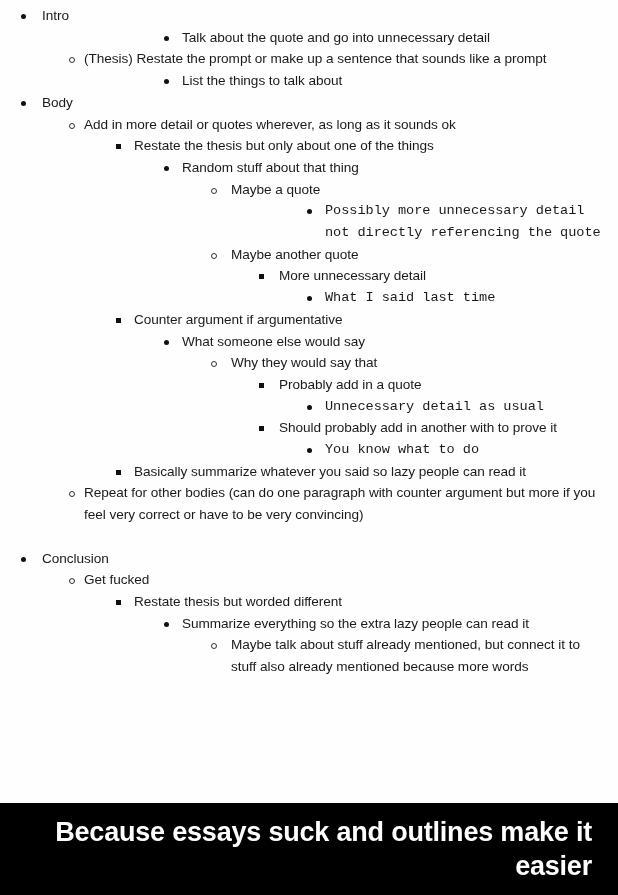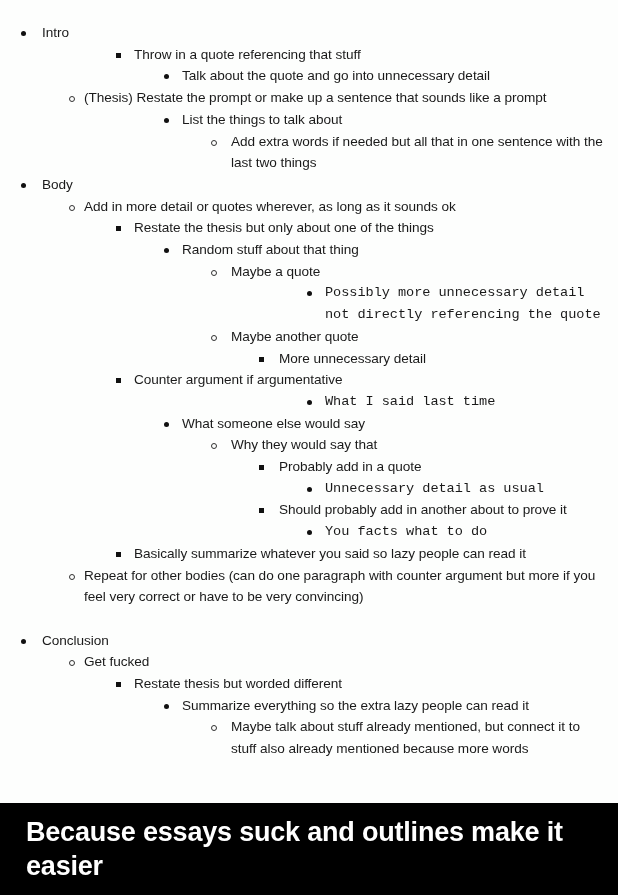--- a/index.html
+++ b/index.html
@@ -19,21 +19,21 @@
     width: 618px;
     height: 895px;
     background: #fdfefd;
     display: flex;
     flex-direction: column;
   }
   #outline {
     position: relative;
     flex: 0 0 803px;
     height: 803px;
-    padding-top: 22px;
+    padding-top: 5px;
     box-sizing: border-box;
     overflow: hidden;
     border-radius: 28px;
   }
   .row {
     position: relative;
     display: block;
     color: #1a1a1a;
     font-size: 13.6px;
     line-height: 21.7px;
@@ -100,21 +100,21 @@
 
   .txt { padding-right: 10px; }
   .spacer { height: 21.7px; }
 
   #caption-bar {
     flex: 1 1 auto;
     background: #000000;
     display: flex;
     align-items: center;
     justify-content: center;
-    text-align: left;
+    text-align: right;
   }
   #caption-text {
     color: #ffffff;
     font-family: "Liberation Sans", sans-serif;
     font-size: 27px;
     font-weight: bold;
     line-height: 34px;
     letter-spacing: -0.2px;
     padding: 0 26px;
     margin: 0;
@@ -123,40 +123,32 @@
 </head>
 <body>
 
 <div id="page">
 
   <div id="outline">
       <div class="row lv1 bul-disc">
         <span class="marker"></span>
         <span class="txt">Intro</span>
       </div>
-      <div class="row lv3 bul-square">
-        <span class="marker"></span>
-        <span class="txt">Throw in a quote referencing that stuff</span>
-      </div>
       <div class="row lv4 bul-disc">
         <span class="marker"></span>
         <span class="txt">Talk about the quote and go into unnecessary detail</span>
       </div>
       <div class="row lv2 bul-circle">
         <span class="marker"></span>
         <span class="txt">(Thesis) Restate the prompt or make up a sentence that sounds like a prompt</span>
       </div>
       <div class="row lv4 bul-disc">
         <span class="marker"></span>
         <span class="txt">List the things to talk about</span>
       </div>
-      <div class="row lv5 bul-circle">
-        <span class="marker"></span>
-        <span class="txt">Add extra words if needed but all that in one sentence with the last two things</span>
-      </div>
       <div class="row lv1 bul-disc">
         <span class="marker"></span>
         <span class="txt">Body</span>
       </div>
       <div class="row lv2 bul-circle">
         <span class="marker"></span>
         <span class="txt">Add in more detail or quotes wherever, as long as it sounds ok</span>
       </div>
       <div class="row lv3 bul-square">
         <span class="marker"></span>
@@ -175,51 +167,51 @@
         <span class="txt">Possibly more unnecessary detail not directly referencing the quote</span>
       </div>
       <div class="row lv5 bul-circle">
         <span class="marker"></span>
         <span class="txt">Maybe another quote</span>
       </div>
       <div class="row lv6 bul-square">
         <span class="marker"></span>
         <span class="txt">More unnecessary detail</span>
       </div>
+      <div class="row lv7 bul-disc">
+        <span class="marker"></span>
+        <span class="txt">What I said last time</span>
+      </div>
       <div class="row lv3 bul-square">
         <span class="marker"></span>
         <span class="txt">Counter argument if argumentative</span>
       </div>
-      <div class="row lv7 bul-disc">
-        <span class="marker"></span>
-        <span class="txt">What I said last time</span>
-      </div>
       <div class="row lv4 bul-disc">
         <span class="marker"></span>
         <span class="txt">What someone else would say</span>
       </div>
       <div class="row lv5 bul-circle">
         <span class="marker"></span>
         <span class="txt">Why they would say that</span>
       </div>
       <div class="row lv6 bul-square">
         <span class="marker"></span>
         <span class="txt">Probably add in a quote</span>
       </div>
       <div class="row lv7 bul-disc">
         <span class="marker"></span>
         <span class="txt">Unnecessary detail as usual</span>
       </div>
       <div class="row lv6 bul-square">
         <span class="marker"></span>
-        <span class="txt">Should probably add in another about to prove it</span>
-      </div>
-      <div class="row lv7 bul-disc">
-        <span class="marker"></span>
-        <span class="txt">You facts what to do</span>
+        <span class="txt">Should probably add in another with to prove it</span>
+      </div>
+      <div class="row lv7 bul-disc">
+        <span class="marker"></span>
+        <span class="txt">You know what to do</span>
       </div>
       <div class="row lv3 bul-square">
         <span class="marker"></span>
         <span class="txt">Basically summarize whatever you said so lazy people can read it</span>
       </div>
       <div class="row lv2 bul-circle">
         <span class="marker"></span>
         <span class="txt">Repeat for other bodies (can do one paragraph with counter argument but more if you feel very correct or have to be very convincing)</span>
       </div>
       <div class="spacer"></div>

